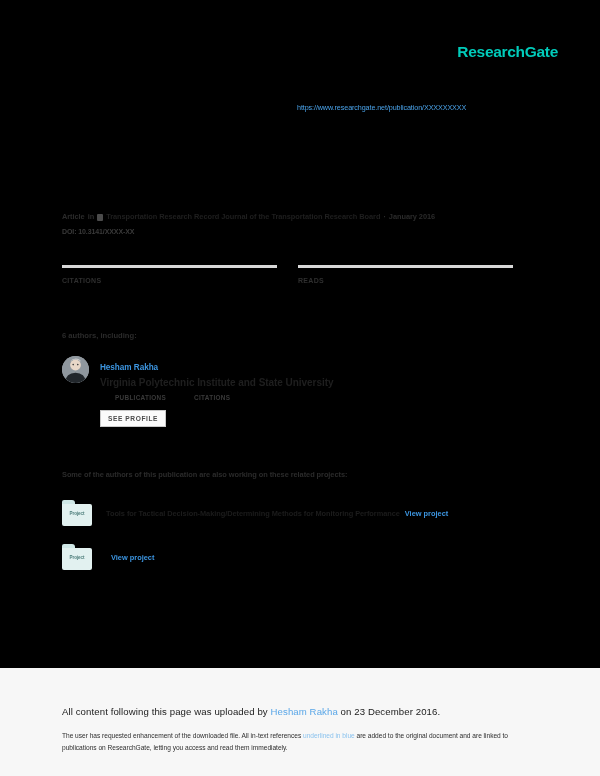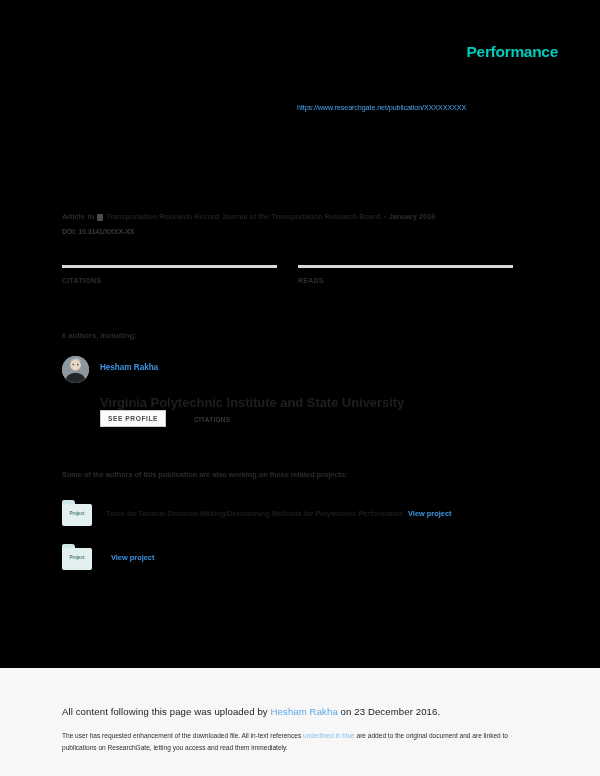--- a/index.html
+++ b/index.html
@@ -148,22 +148,22 @@
   .author-info {
     margin-left: 38px;
   }
   .author-name {
     font-size: 8.2px;
     font-weight: bold;
     color: #3c95e0;
     letter-spacing: -0.05px;
   }
   .author-affil {
-    margin-top: 21px;
-    font-size: 13px;
+    margin-top: 3px;
+    font-size: 10px;
     font-weight: bold;
     color: #1f1f1f;
     letter-spacing: -0.05px;
   }
   .author-stats {
     margin-top: 6px;
     margin-left: 15px;
     display: flex;
     gap: 28px;
   }
@@ -290,21 +290,21 @@
     color: #2e2e2e;
     letter-spacing: -0.02px;
   }
   .footer-note .blue-ref { color: #8cc3ee; }
 </style>
 </head>
 <body>
 
 <div class="page-dark"></div>
 
-<div class="rg-logo">Performance</div>
+<div class="rg-logo">ResearchGate</div>
 
 <a class="rg-url">https://www.researchgate.net/publication/XXXXXXXXX</a>
 
 <div class="article-line">
   <span class="lbl-article">Article</span>
   <span>in</span>
   <span class="doc-icon"></span>
   <span class="article-journal">Transportation Research Record Journal of the Transportation Research Board</span>
   <span>·</span>
   <span>January 2016</span>
@@ -357,21 +357,21 @@
 </div>
 
 <div class="projects-heading">Some of the authors of this publication are also working on these related projects:</div>
 
 <div class="project-row r1">
   <div class="project-folder">
     <div class="tab"></div>
     <div class="body"></div>
     <div class="ptext">Project</div>
   </div>
-  <span class="project-title">Tools for Tactical Decision-Making/Determining Methods for Polytechnic Performance</span>
+  <span class="project-title">Tools for Tactical Decision-Making/Determining Methods for Monitoring Performance</span>
   <a class="view-project">View project</a>
 </div>
 
 <div class="project-row r2">
   <div class="project-folder">
     <div class="tab"></div>
     <div class="body"></div>
     <div class="ptext">Project</div>
   </div>
   <a class="view-project">View project</a>

